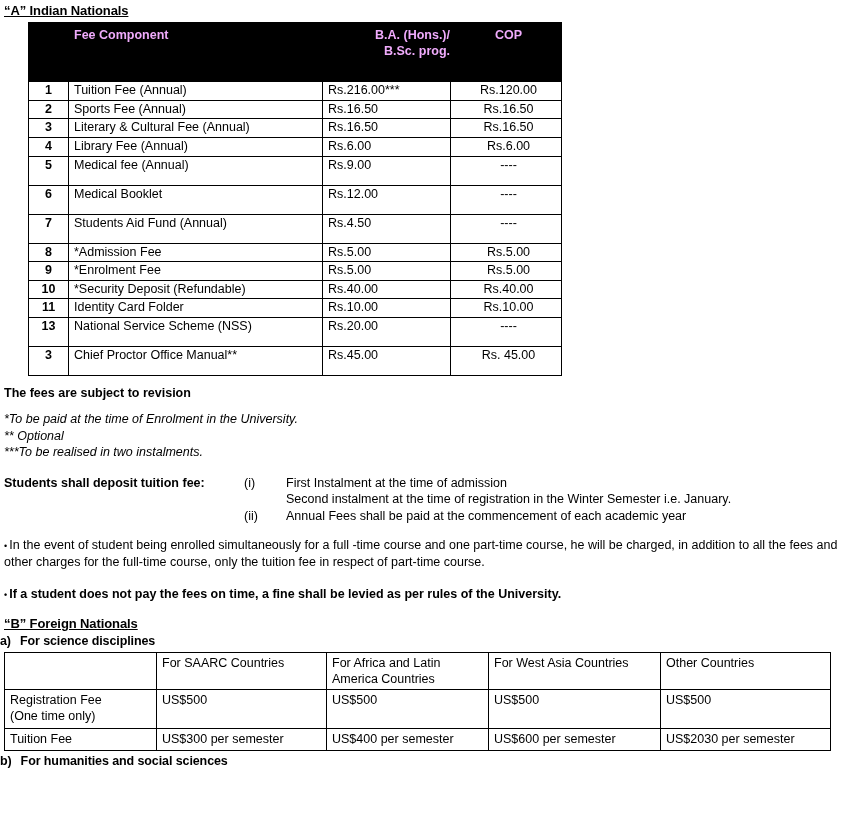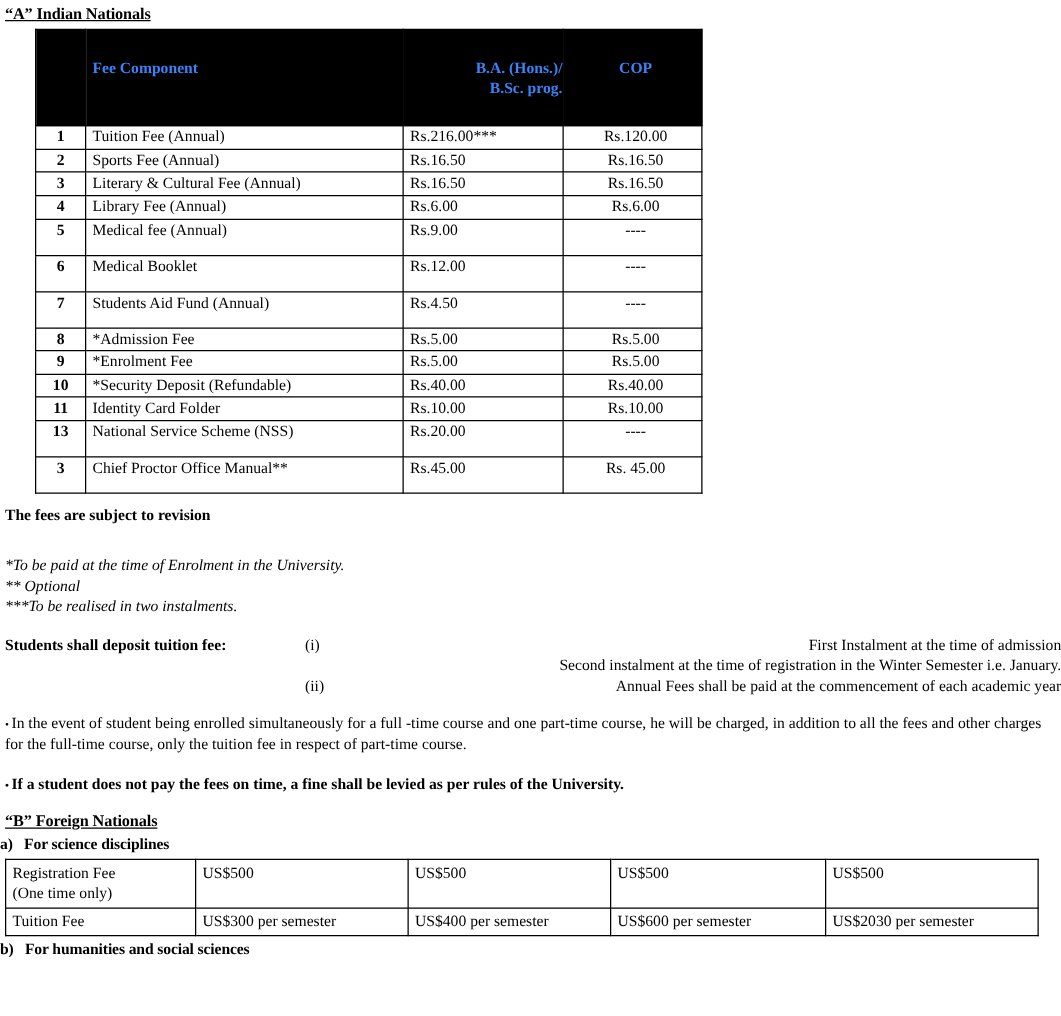--- a/index.html
+++ b/index.html
@@ -14,21 +14,20 @@
     color: #000000;
     font-size: 12.5px;
     position: relative;
     overflow: hidden;
   }
   .page {
     position: relative;
     width: 849px;
     height: 792px;
     padding: 0;
-    font-family: Liberation Serif, serif;
   }
 
   
   .sec-heading {
     font-weight: bold;
     font-size: 13px;
     text-decoration: underline;
     margin: 0;
     padding: 3px 0 0 4px;
     letter-spacing: -0.1px;
@@ -55,27 +54,27 @@
     font-size: 12.5px;
   }
   table.tableA td, table.tableA th {
     border: 1px solid #000;
     padding: 1px 0 1px 5px;
     vertical-align: top;
     line-height: 1.25;
   }
   table.tableA thead th {
     background: #000000;
-    color: #3b82f6;
+    color: #f0abfc;
     font-weight: bold;
     text-align: left;
     border: 1px solid #000000;
     height: 52px;
     vertical-align: top;
-    padding-top: 23px;
+    padding-top: 5px;
   }
   table.tableA thead th.num-h { width: 34px; }
   table.tableA thead th.comp-h { width: 248px; }
   table.tableA thead th.ba-h  { width: 122px; text-align: right; }
   table.tableA thead th.cop-h { width: 105px; }
   table.tableA td.num {
     text-align: center;
     font-weight: bold;
     padding-left: 0;
   }
@@ -83,21 +82,21 @@
   table.tableA tr.tall td { height: 26px; }
   table.tableA tr.xtall td { height: 44px; }
 
   
   .notes {
     margin: 10px 0 0 4px;
   }
   .note-bold {
     font-weight: bold;
     font-size: 12.5px;
-    margin: 0 0 24px 0;
+    margin: 0 0 11px 0;
   }
   .note-ital {
     font-style: italic;
     font-size: 12.5px;
     margin: 0;
     line-height: 1.32;
   }
   .deposit {
     margin: 14px 0 0 4px;
     position: relative;
@@ -107,21 +106,21 @@
   .deposit-label {
     font-weight: bold;
     position: absolute;
     left: 0;
     top: 0;
     white-space: nowrap;
   }
   .deposit-rows { margin-left: 240px; }
   .deposit-row { display: flex; }
   .deposit-rn { width: 42px; flex: 0 0 42px; }
-  .deposit-txt { flex: 1 1 auto; text-align: right; }
+  .deposit-txt { flex: 1 1 auto; }
 
   .bullet-para {
     margin: 13px 0 0 4px;
     font-size: 12.5px;
     line-height: 1.35;
     width: 838px;
   }
   .bullet-para.bold { font-weight: bold; margin-top: 15px; }
   .bullet-para .dot {
     font-size: 9px;
@@ -295,20 +294,30 @@
   <div class="tableB-wrap">
     <table class="tableB">
       <colgroup>
           <col class="c0">
           <col class="c1">
           <col class="c2">
           <col class="c3">
           <col class="c4">
         </colgroup>
       <tbody id="sciBody">
+          <tr class="hdr">
+            <td>&nbsp;</td>
+            <td>For SAARC Countries</td>
+            <td>
+              <div>For Africa and Latin</div>
+              <div>America Countries</div>
+            </td>
+            <td>For West Asia Countries</td>
+            <td>Other Countries</td>
+          </tr>
           <tr class="reg">
             <td>
               <div>Registration Fee</div>
               <div>(One time only)</div>
             </td>
             <td>US$500</td>
             <td>US$500</td>
             <td>US$500</td>
             <td>US$500</td>
           </tr>

